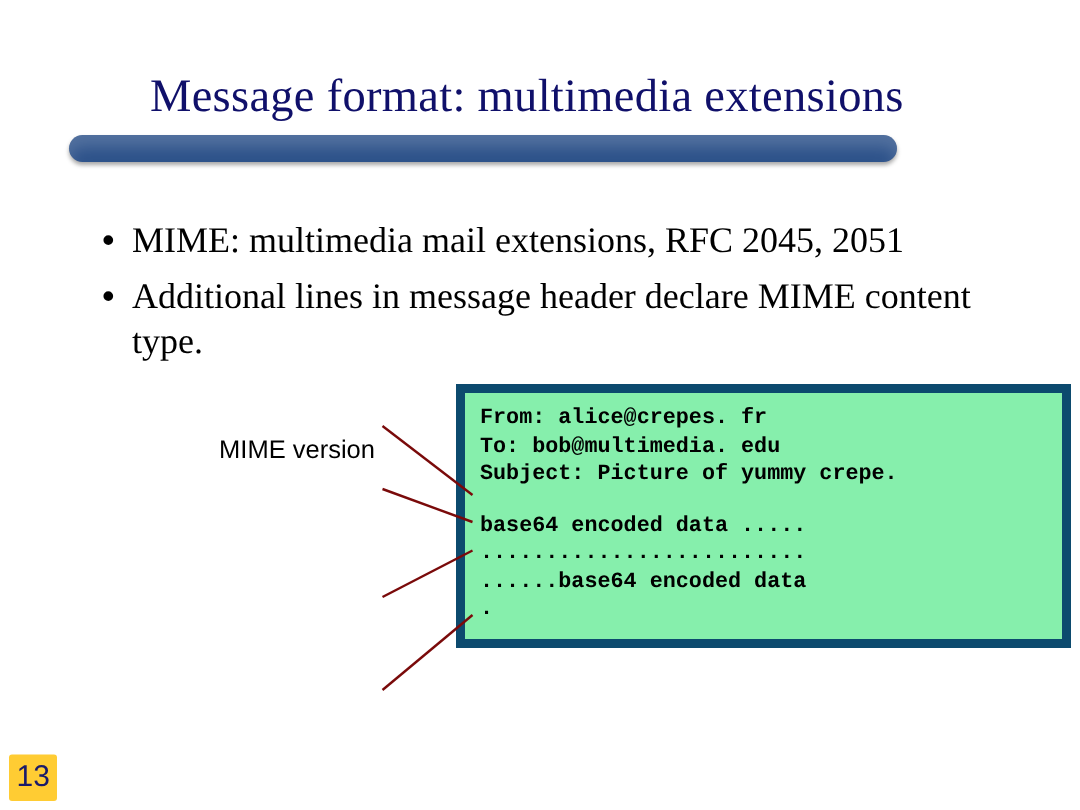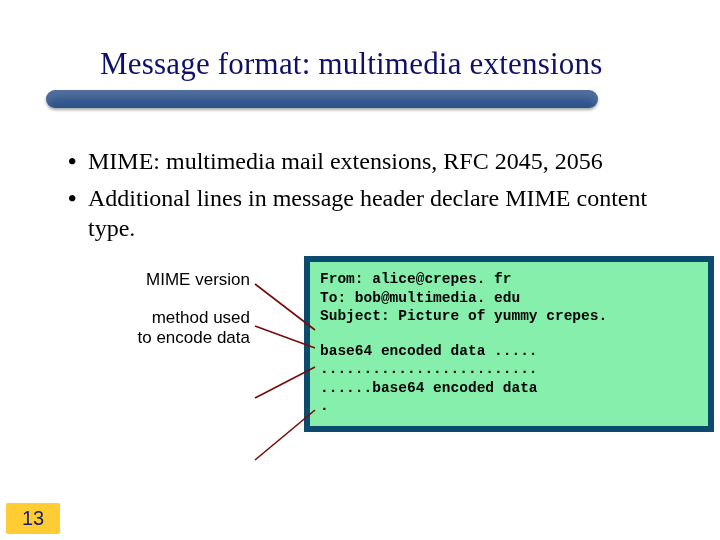--- a/index.html
+++ b/index.html
@@ -55,21 +55,21 @@
     position: absolute;
     left: 50px;
     top: 270px;
     width: 200px;
     font-family: Verdana, Arial, sans-serif;
     font-size: 17px;
     color: #000;
     line-height: 1.18;
     text-align: right;
   }
-  .annotations .ann { margin-bottom: 18px; white-space: pre-line; }
+  .annotations .ann { margin-bottom: 18px; white-space: pre-line; margin-top: 20px; }
 
   .codebox {
     position: absolute;
     left: 304px;
     top: 256px;
     width: 378px;
     border: 6px solid #0c4a6e;
     background: #86efac;
     padding: 8px 10px 10px 10px;
     font-family: "Courier New", monospace;
@@ -80,21 +80,21 @@
   }
   .codebox .gap { height: 16px; }
 
   .pagenum {
     position: absolute;
     left: 6px;
     bottom: 6px;
     background: #ffcc33;
     color: #1a1a6a;
     font-size: 20px;
-    padding: 4px 16px;
+    padding: 4px 5px;
     border-radius: 2px;
     font-family: Verdana, Arial, sans-serif;
   }
 
   svg.connectors {
     position: absolute;
     left: 0; top: 0;
     width: 720px; height: 540px;
     pointer-events: none;
   }
@@ -105,38 +105,36 @@
 </style>
 </head>
 <body>
 
 <div class="title">Message format: multimedia extensions</div>
 <div class="title-underline"></div>
 
 <div class="bullets">
   <div class="b">
     <div class="dot">•</div>
-    <div class="txt">MIME: multimedia mail extensions, RFC 2045, 2056</div>
+    <div class="txt">MIME: multimedia mail extensions, RFC 2045, 2051</div>
   </div>
   <div class="b">
     <div class="dot">•</div>
     <div class="txt">Additional lines in message header declare MIME content type.</div>
   </div>
 </div>
 
 <div class="annotations">
   <div class="ann">MIME version</div>
-  <div class="ann">method used
-to encode data</div>
 </div>
 
 <div class="codebox">
   <div>From: alice@crepes. fr</div>
   <div>To: bob@multimedia. edu</div>
-  <div>Subject: Picture of yummy crepes.</div>
+  <div>Subject: Picture of yummy crepe.</div>
   <div class="gap"></div>
   <div>base64 encoded data .....</div>
   <div>.........................</div>
   <div>......base64 encoded data</div>
   <div>.</div>
 </div>
 
 <svg class="connectors">
 
   <line x1="255" y1="284" x2="315" y2="330"></line>

